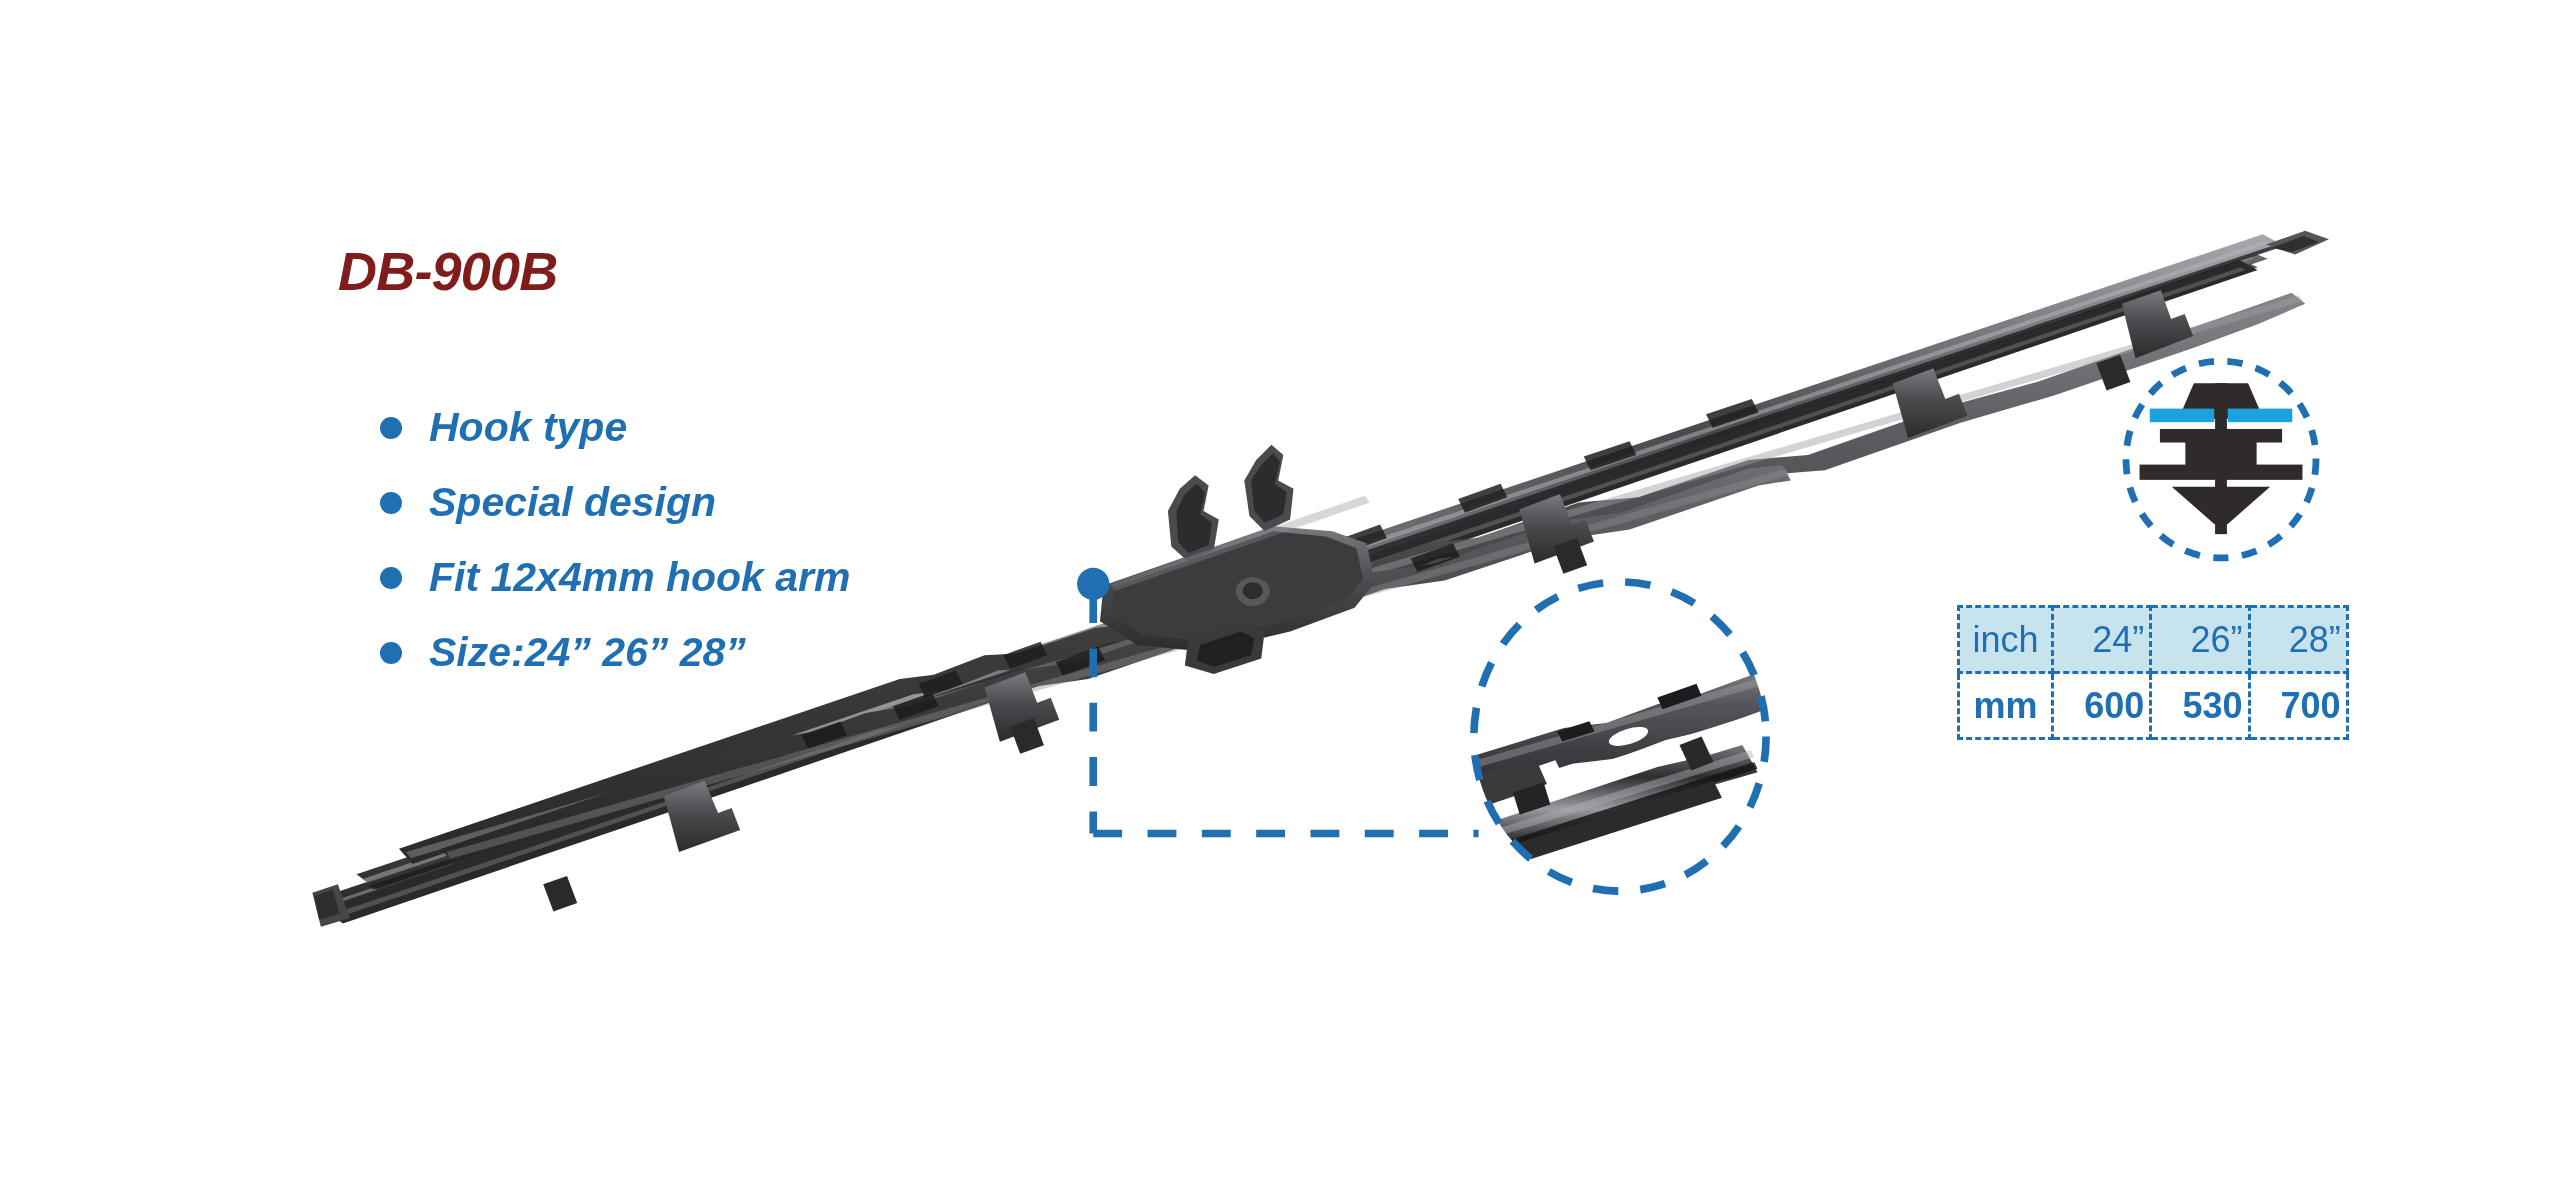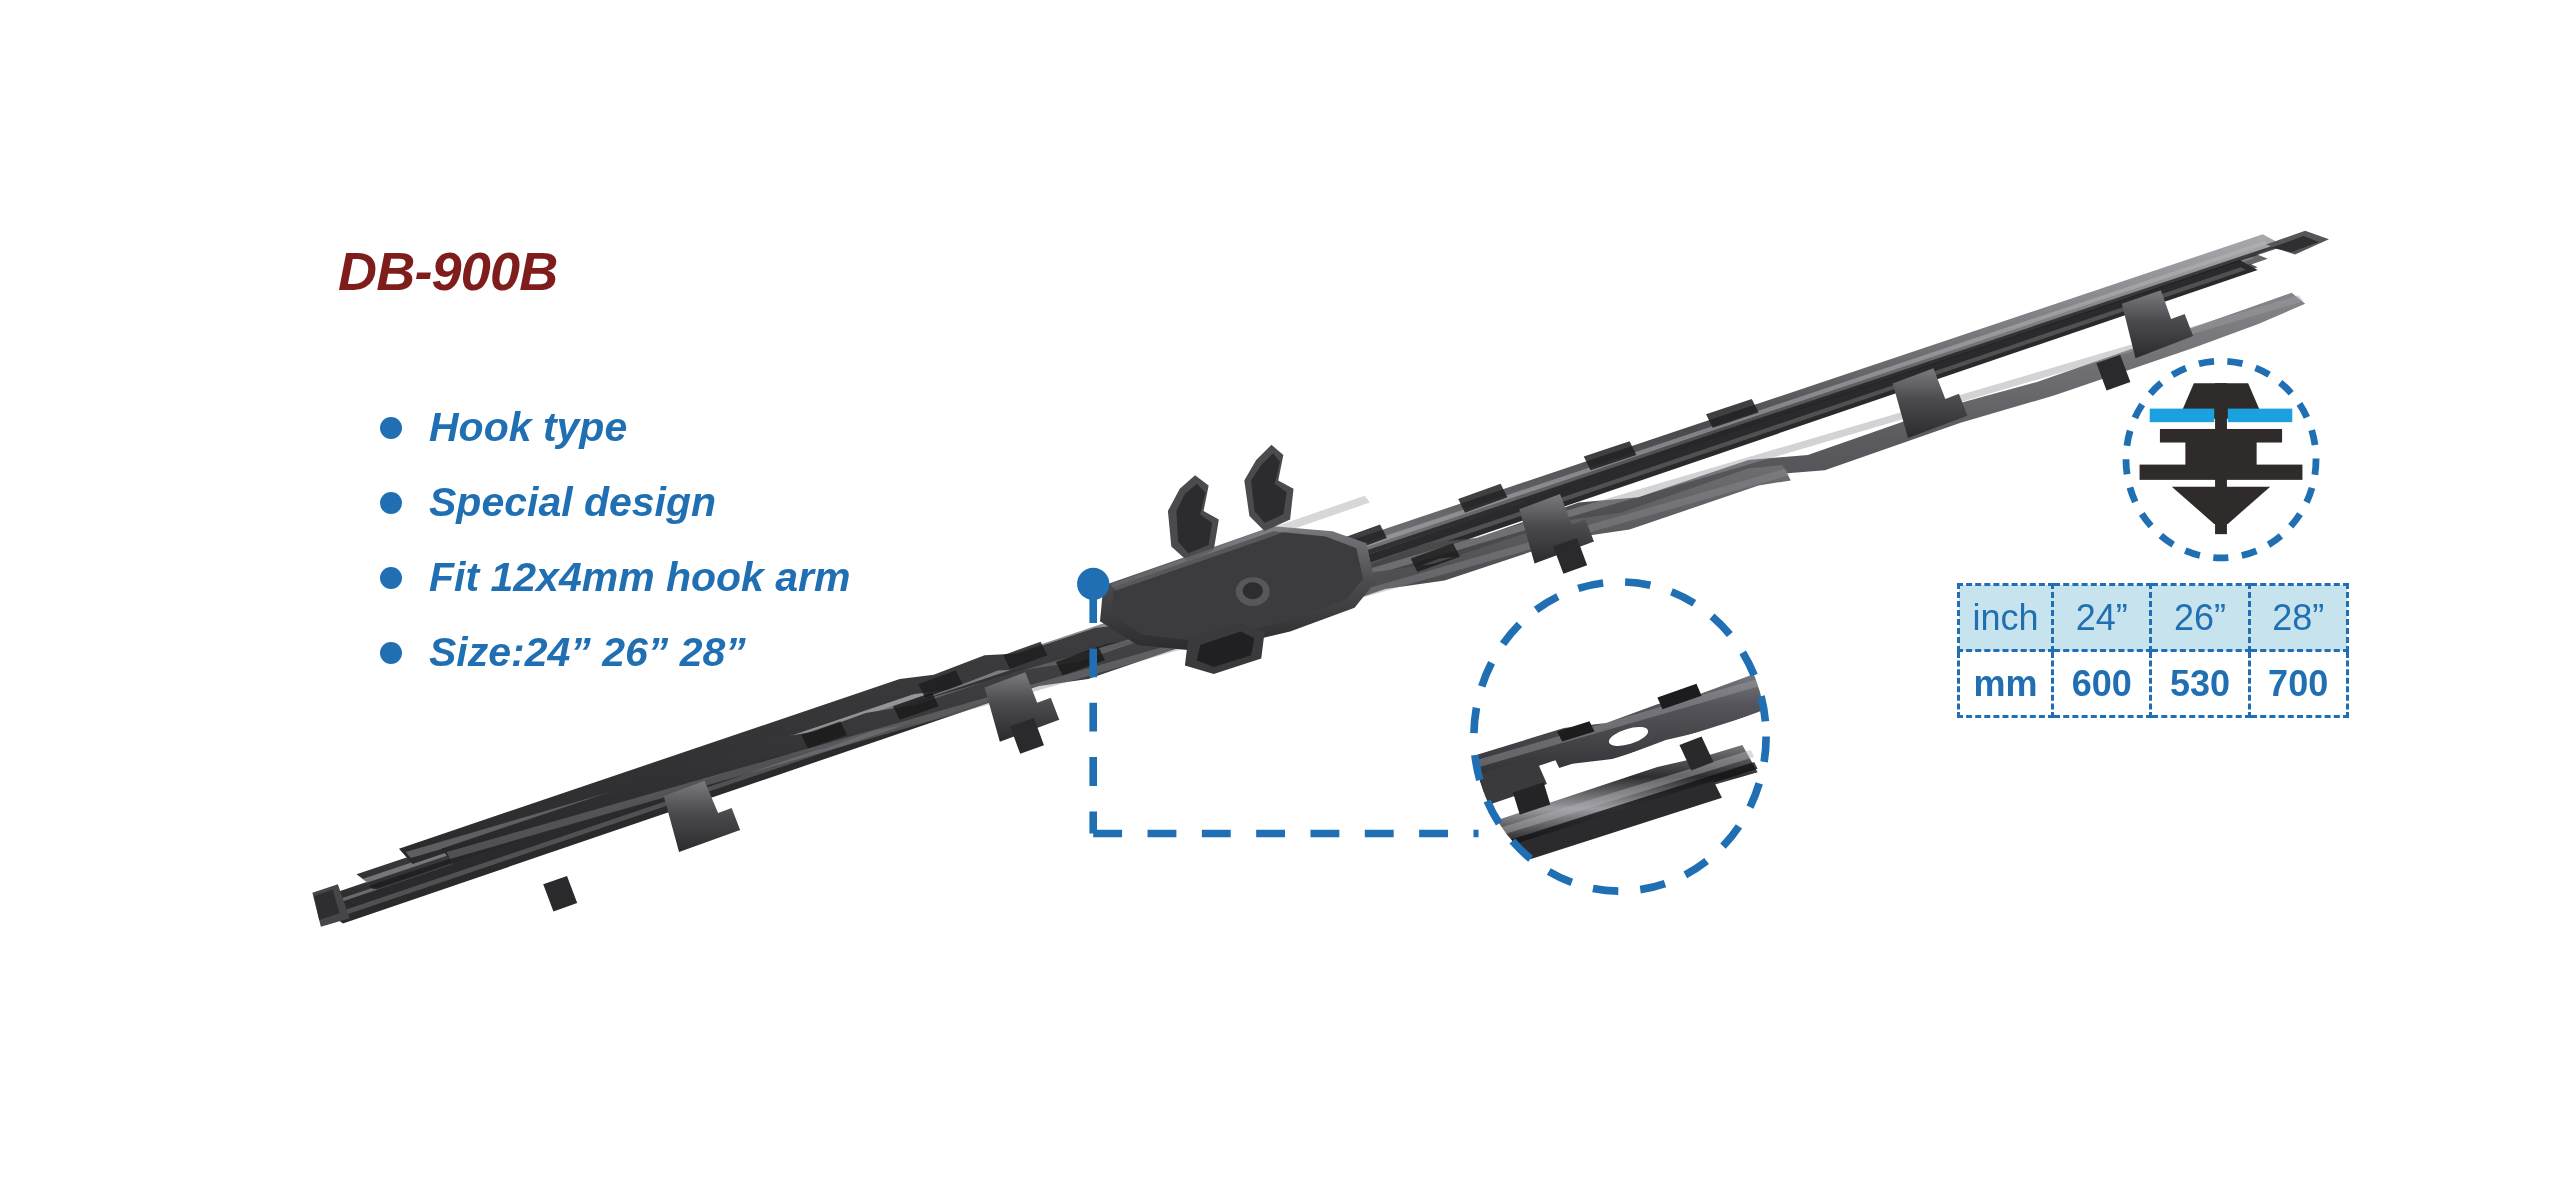--- a/index.html
+++ b/index.html
@@ -102,37 +102,37 @@
     left: 2119px;
     top: 356px;
     width: 204px;
     height: 207px;
   }
 
   
   #size-table {
     position: absolute;
     left: 1957px;
-    top: 583px;
+    top: 605px;
     border-collapse: collapse;
     table-layout: fixed;
   }
   #size-table td {
     border: 3.4px dashed #1F6FB2;
     font-size: 36px;
     color: #1F6FB2;
     text-align: center;
     vertical-align: middle;
     height: 63px;
     padding: 0 5.1px;
     font-family: "Liberation Sans", sans-serif;
     white-space: nowrap;
   }
   #size-table .col-unit { width: 81px; }
-  #size-table .col-val  { width: 85px; }
+  #size-table .col-val  { width: 85px; text-align: right; }
   #size-table tr.row-inch td { background: #C7E3EE; }
   #size-table tr.row-mm td   { background: #ffffff; font-weight: bold; }
 </style>
 </head>
 <body>
 
 <div id="page">
 
   <svg id="blade-illustration" viewBox="0 0 3035 1408">
     <defs>

